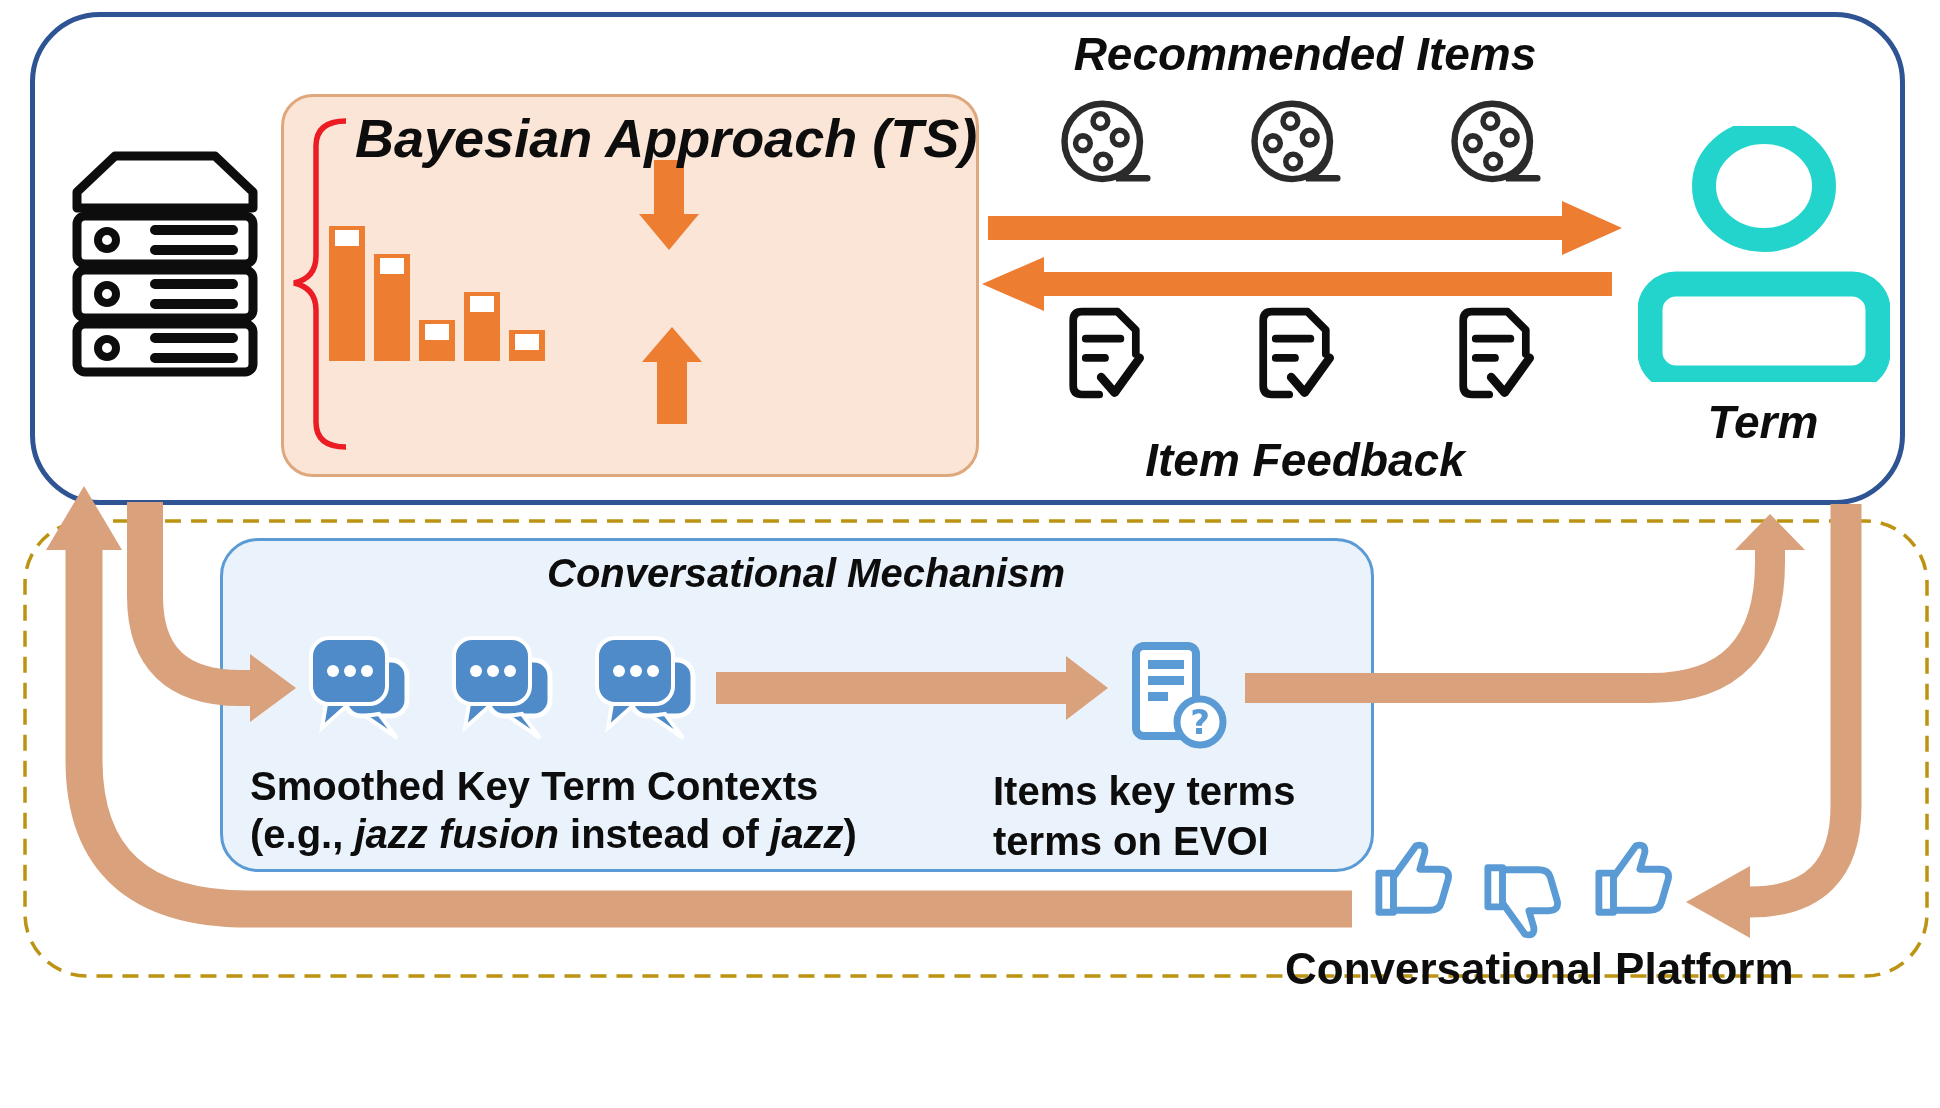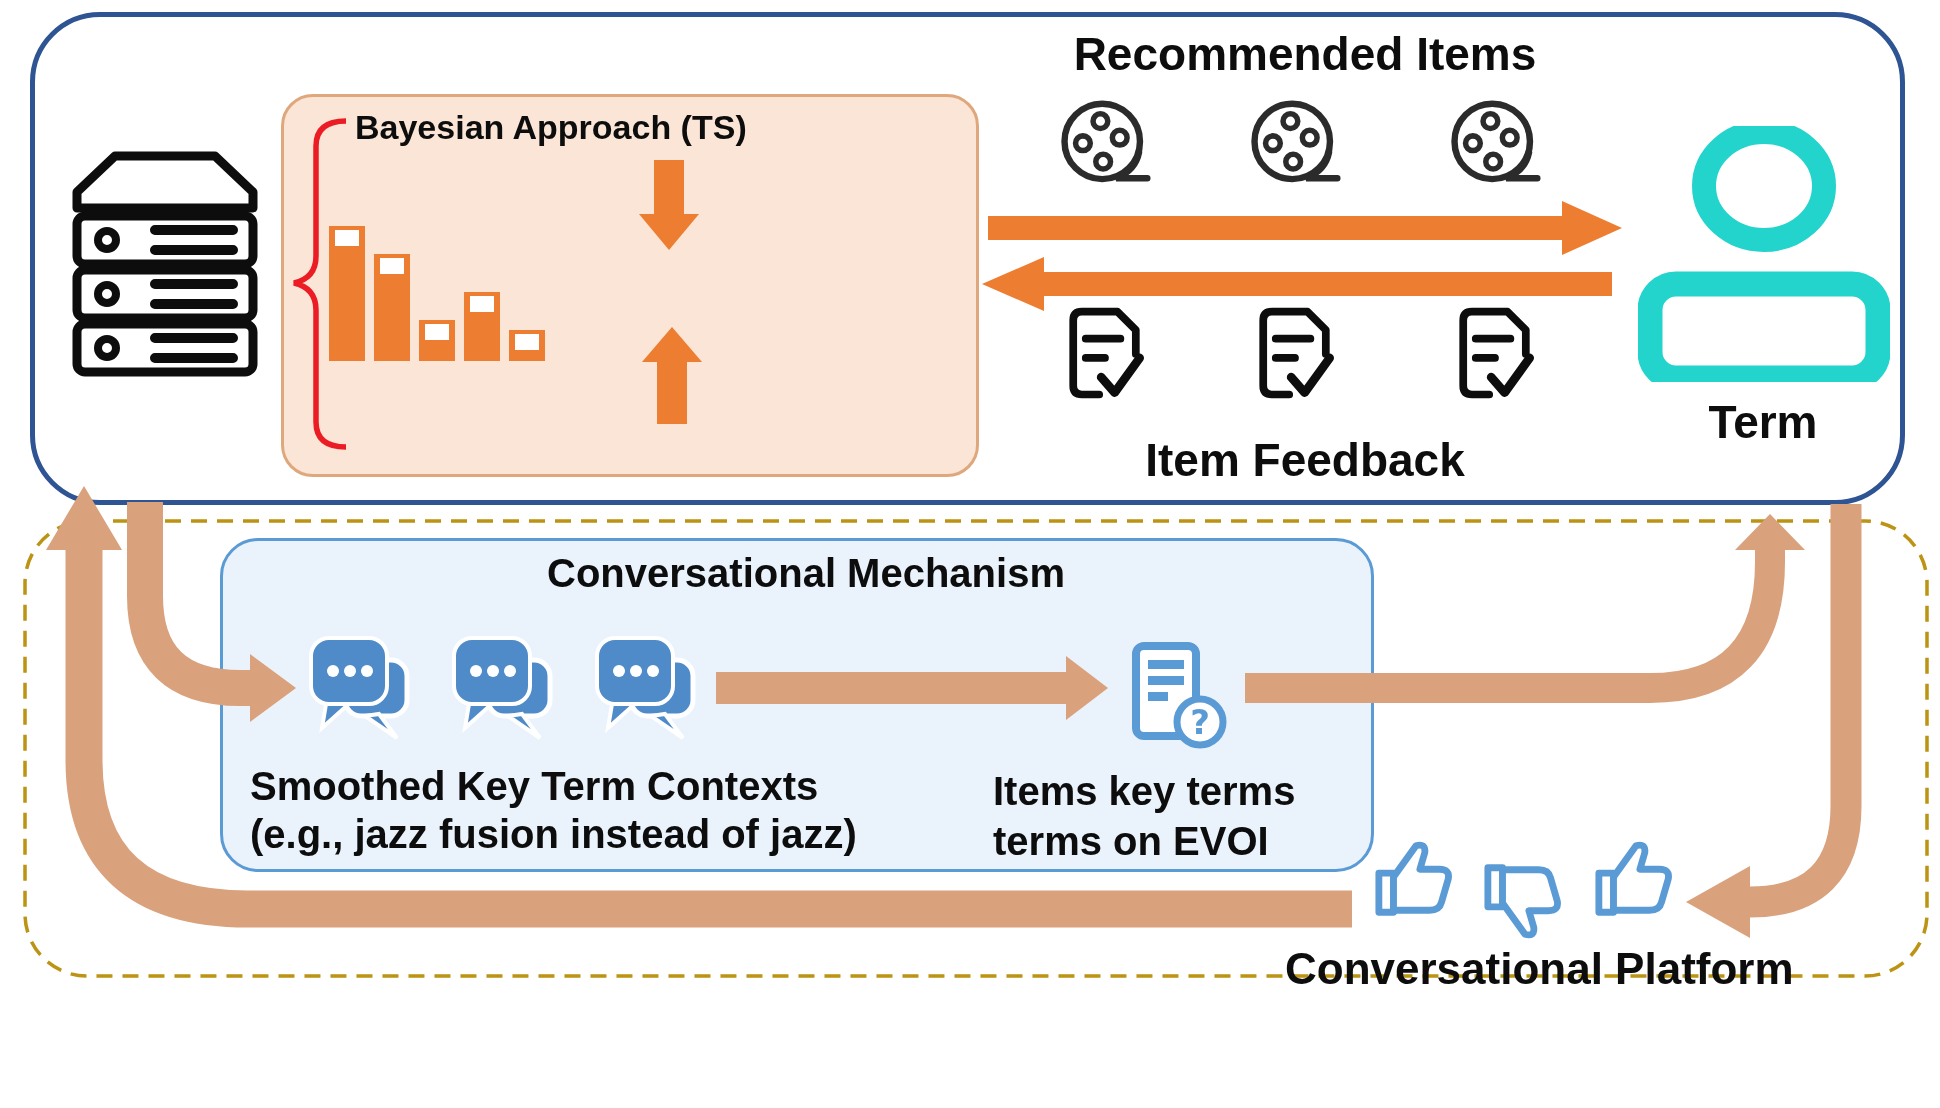--- a/index.html
+++ b/index.html
@@ -2,37 +2,37 @@
 <html style="--navy: #2E5493; --orange: #ED7D31; --tan: #D9A17C; --peach-fill: #FBE5D6; --peach-border: #DFA77C; --red: #EC1C24; --teal: #22D4CB; --blue: #5B9BD5; --chat-blue: #4E8BC8; --blue-fill: #EAF2FB; --gold: #BC9312; --icon-dark: #2B2B2B; --ink: #0D0D0D;"><head>
 <meta charset="utf-8">
 <style>
   html,body{margin:0;padding:0;background:#fff;}
   #canvas{
     position:relative; width:1940px; height:1108px; overflow:hidden;
     background:#fff; font-family:"Liberation Sans", sans-serif; font-weight:bold; color:#0d0d0d;
   }
   .abs{position:absolute;}
   .label{white-space:nowrap; line-height:1.05;}
-  .center{text-align:center;}
+  .center{text-align:center;font-style:italic;}
   
   #top-box{
     left:30px; top:12px; width:1865px; height:483px;
     border:5px solid var(--navy); border-radius:70px; background:#fff;
   }
   #peach-box{
     left:281px; top:94px; width:692px; height:377px;
     background:var(--peach-fill); border:3px solid var(--peach-border); border-radius:32px;
   }
   #blue-box{
     left:220px; top:538px; width:1148px; height:328px;
     background:var(--blue-fill); border:3.5px solid var(--blue); border-radius:38px;
   }
   
-  .t46{font-size:46px;} .t44{font-size:44px;} .t42{font-size:34px;} .t40{font-size:40px;}
-  .it{}
+  .t46{font-size:46px;} .t44{font-size:44px;} .t42{font-size:54px;font-style:italic;} .t40{font-size:40px;}
+  .it{font-style:italic;}
   
   #histogram{
     left:329px; top:226px; width:222px; height:135px;
     display:flex; align-items:flex-end; gap:9px;
   }
   .bar{
     position:relative; width:36px; background:var(--orange);
   }
   .bar::after{
     content:""; position:absolute; top:4px; left:50%; transform:translateX(-50%);

